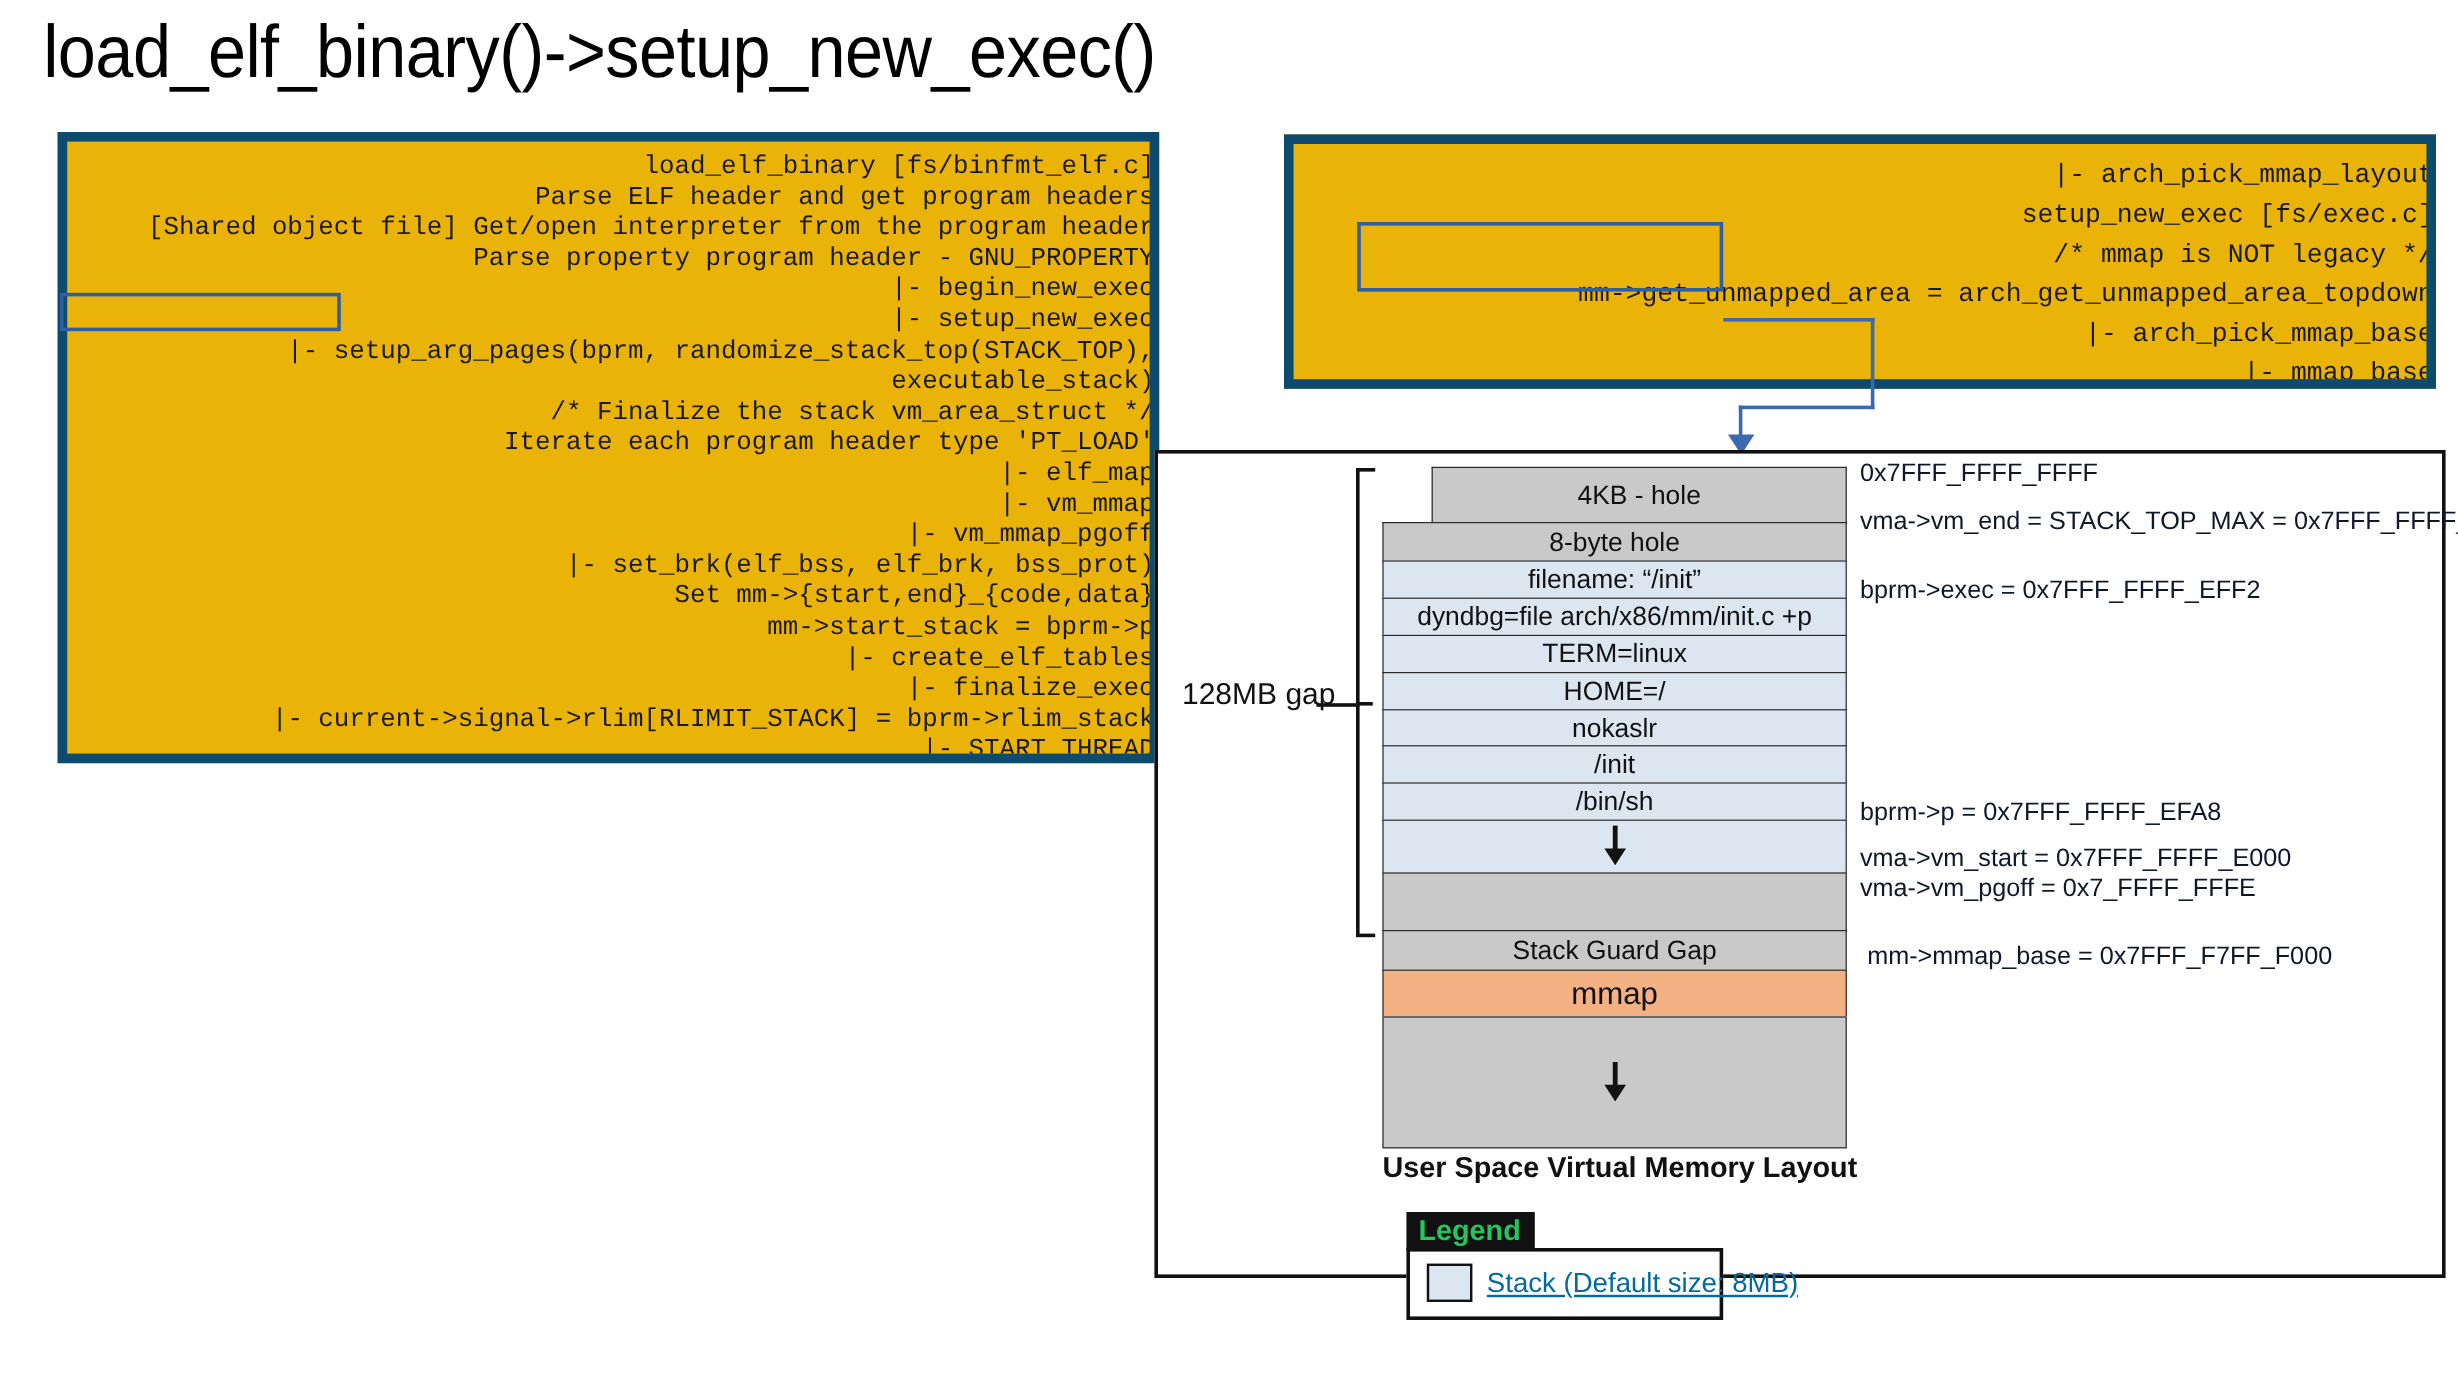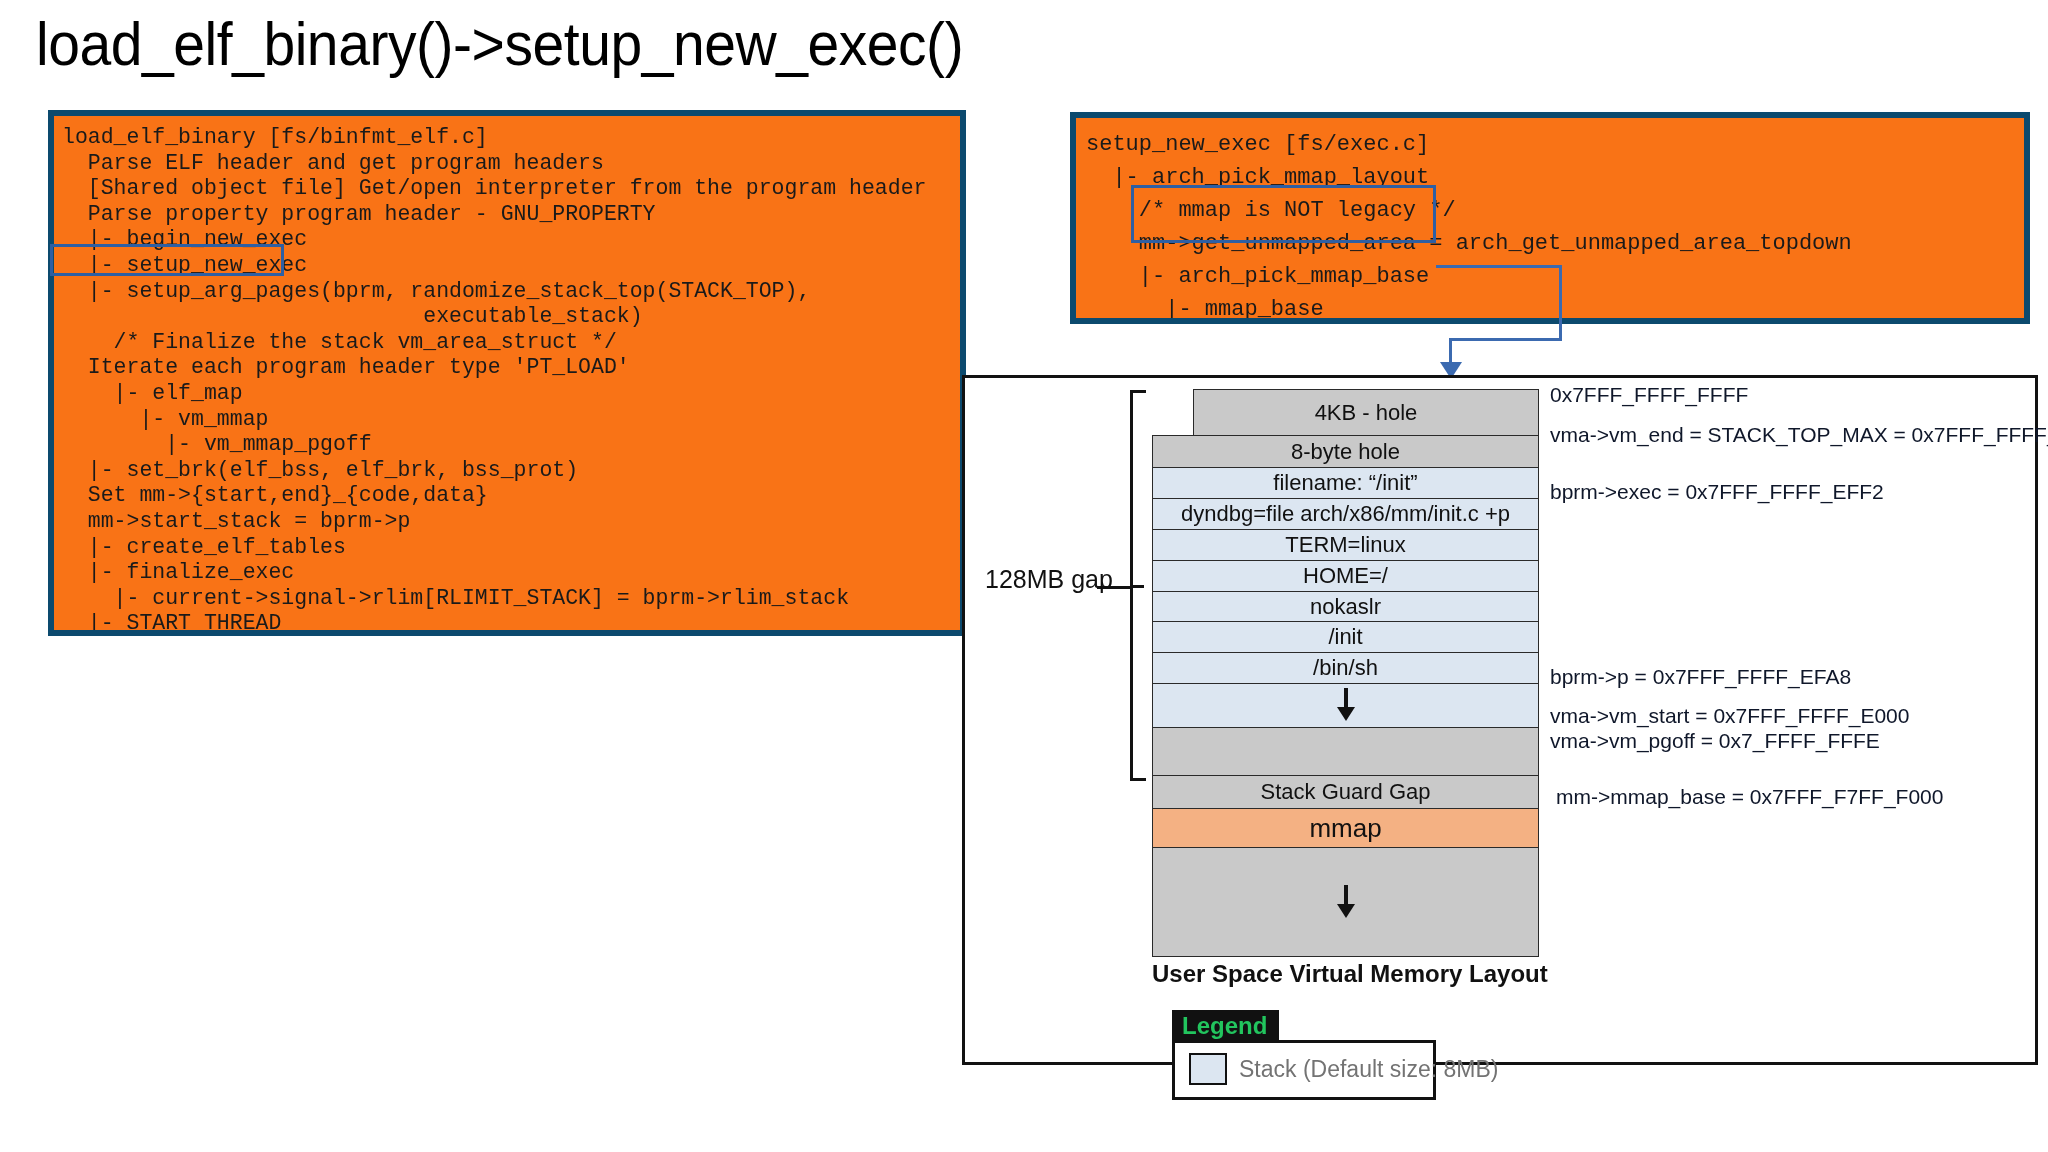--- a/index.html
+++ b/index.html
@@ -21,26 +21,27 @@
     letter-spacing:-0.5px;
     white-space:nowrap;
     font-family:"Liberation Sans", sans-serif;
     transform:scaleX(0.92);
     transform-origin:left center;
   }
 
   
   .code-box{
     position:absolute;
-    background:#f97316;
-    border:6px solid #0c4a6e;
+    background:#eab308;
+    border:8px solid #0c4a6e;
     box-sizing:border-box;
     font-family:"Liberation Mono","DejaVu Sans Mono",monospace;
     color:#1a1a1a;
     overflow:hidden;
+    text-align:right;
   }
   #left-code-box{
     left:48px;top:110px;width:918px;height:526px;
   }
   #right-code-box{
     left:1070px;top:112px;width:960px;height:212px;
   }
   .code-lines{
     position:absolute;left:0;top:0;width:100%;
   }
@@ -172,21 +173,21 @@
     background:#fff;
     padding:10px 14px 12px 14px;
     margin-top:-2px;
     display:flex;align-items:center;
     width:264px;box-sizing:border-box;
   }
   #legend-swatch{
     width:34px;height:28px;background:#dce6f1;border:2px solid #111;
     margin-right:12px;flex:0 0 auto;
   }
-  #legend-text{font-size:23px;color:#737373;white-space:nowrap;}
+  #legend-text{font-size:23px;color:#0369a1;white-space:nowrap;text-decoration:underline;}
 </style>
 </head>
 <body>
 
 <div class="slide">
 
   <div id="page-title">load_elf_binary()-&gt;setup_new_exec()</div>
 
   <div class="code-box" id="left-code-box">
     <div class="code-lines" id="left-code-lines">
@@ -209,22 +210,22 @@
         <div class="code-line">  |- create_elf_tables</div>
         <div class="code-line">  |- finalize_exec</div>
         <div class="code-line">    |- current-&gt;signal-&gt;rlim[RLIMIT_STACK] = bprm-&gt;rlim_stack</div>
         <div class="code-line">  |- START_THREAD</div>
       </div>
   </div>
   <div class="hl-box" id="hl-setup-new-exec"></div>
 
   <div class="code-box" id="right-code-box">
     <div class="code-lines" id="right-code-lines">
+        <div class="code-line">  |- arch_pick_mmap_layout</div>
         <div class="code-line">setup_new_exec [fs/exec.c]</div>
-        <div class="code-line">  |- arch_pick_mmap_layout</div>
         <div class="code-line">    /* mmap is NOT legacy */</div>
         <div class="code-line">    mm-&gt;get_unmapped_area = arch_get_unmapped_area_topdown</div>
         <div class="code-line">    |- arch_pick_mmap_base</div>
         <div class="code-line">      |- mmap_base</div>
         <div class="code-line">  me-&gt;mm-&gt;task_size = TASK_SIZE</div>
       </div>
   </div>
   <div class="hl-box" id="hl-arch-pick"></div>
 
   <div class="conn" id="conn-h1"></div>

